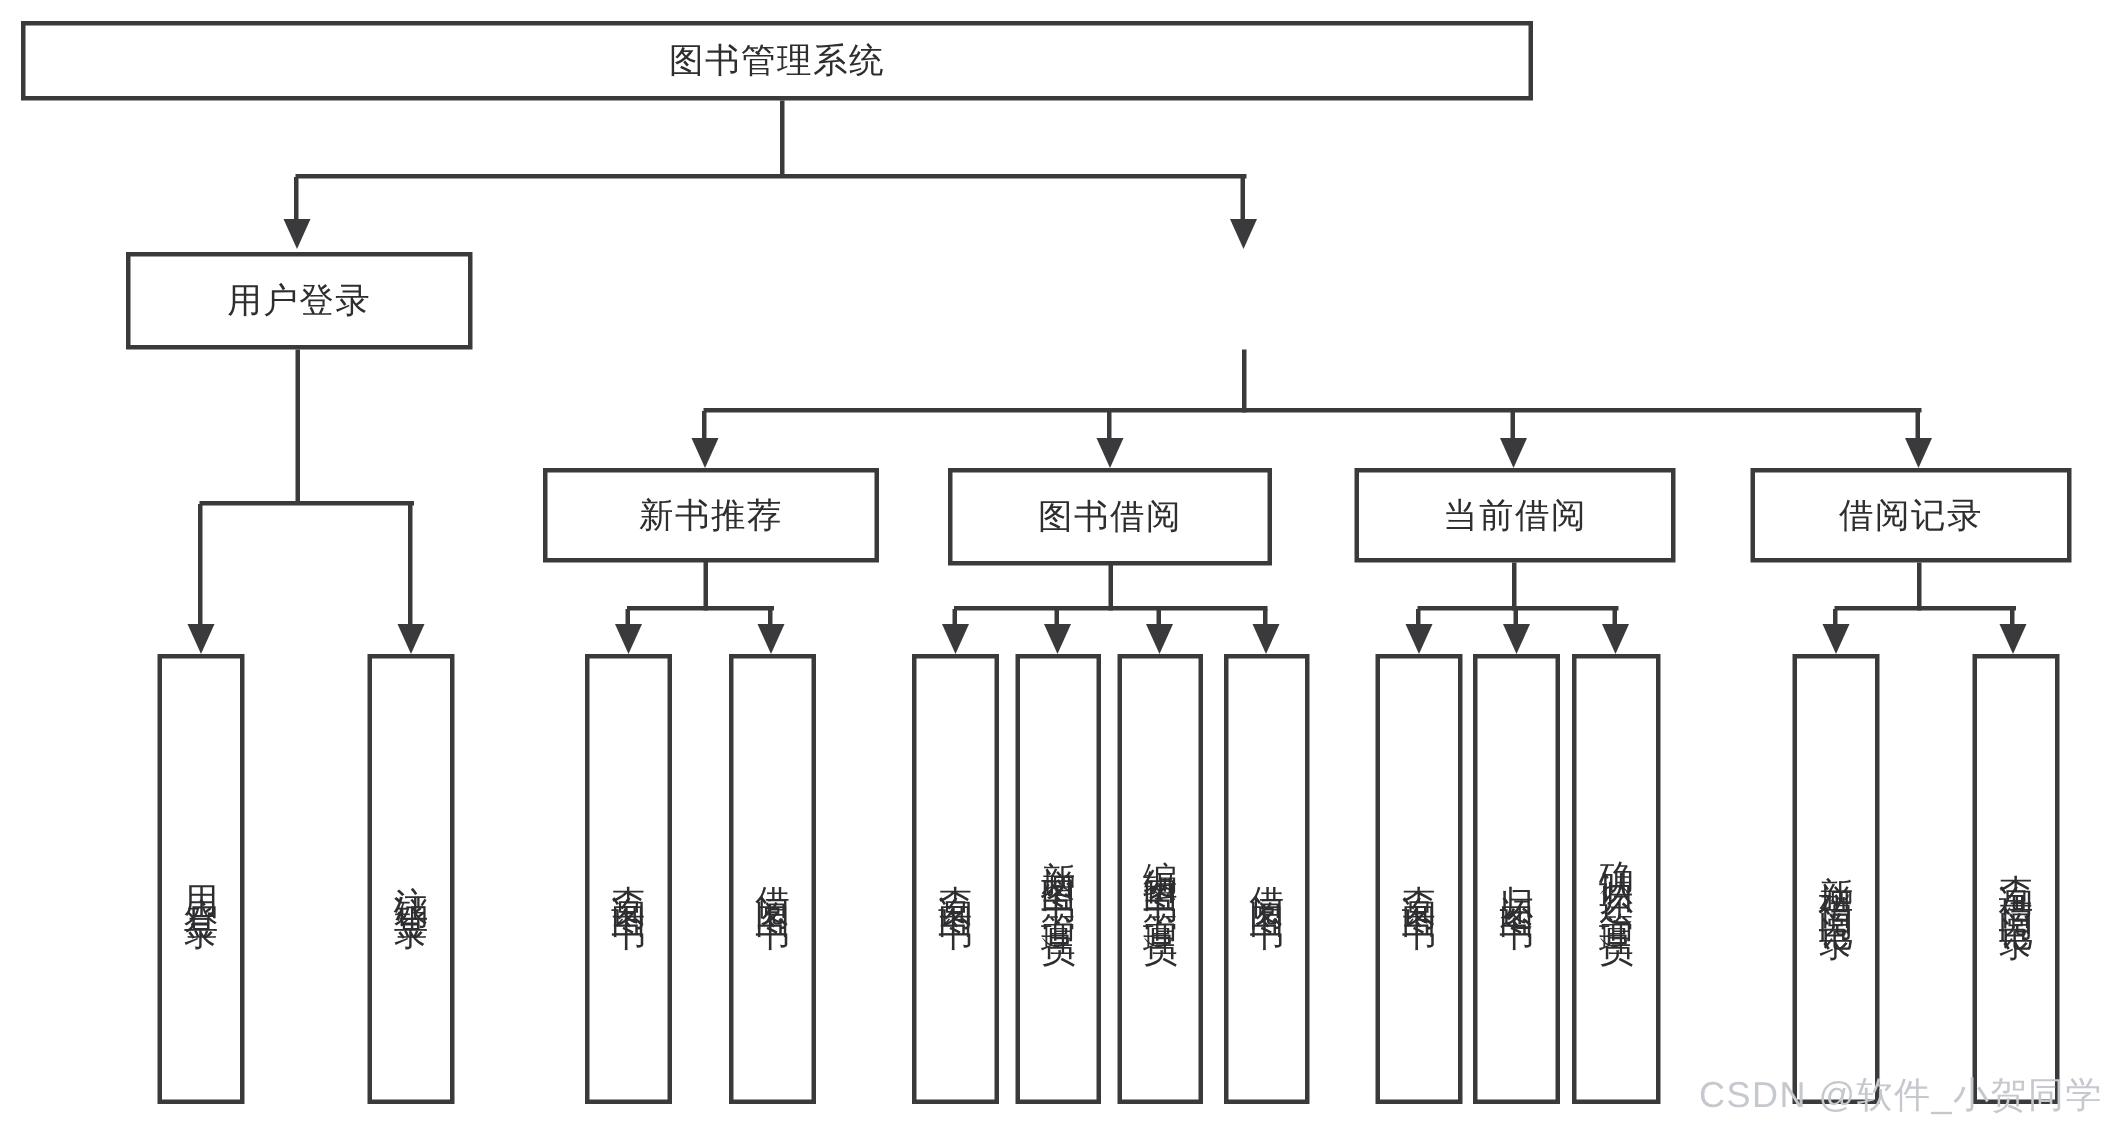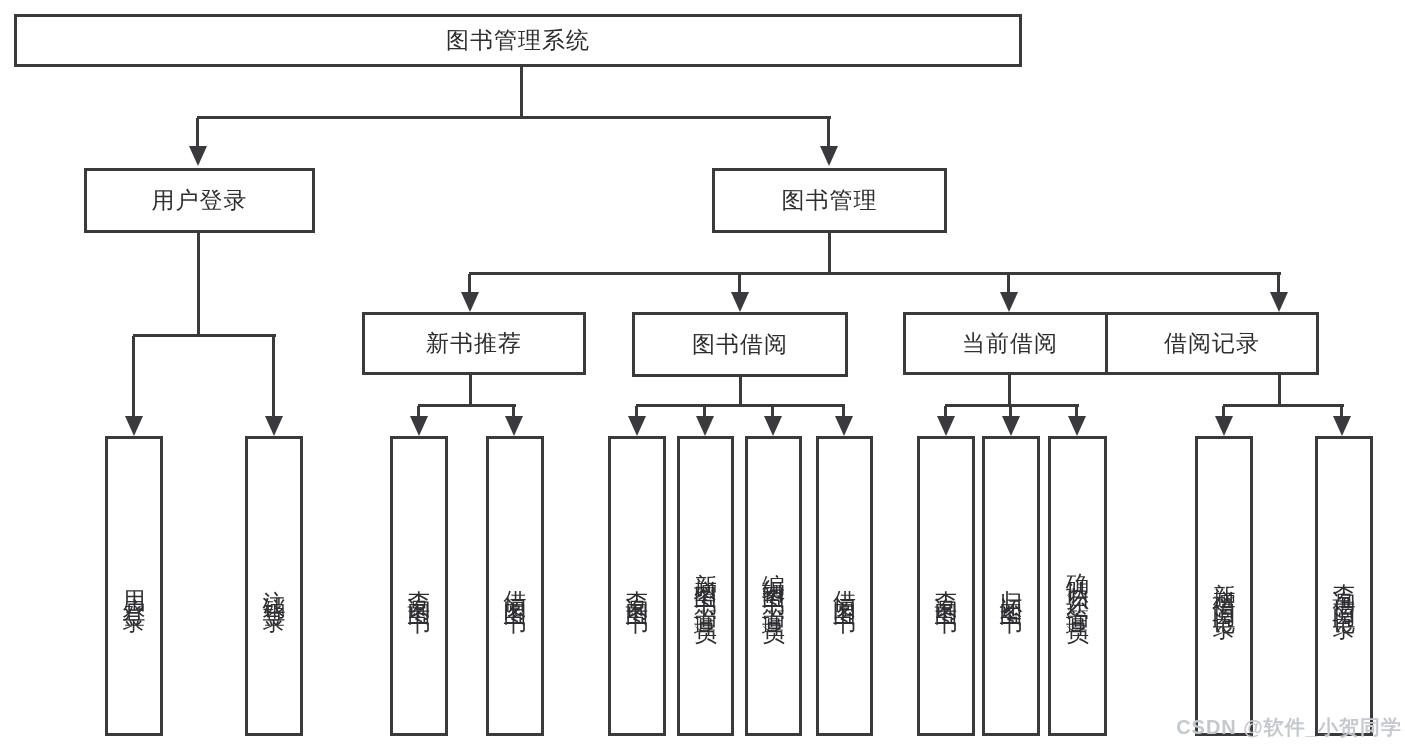--- a/index.html
+++ b/index.html
@@ -47,54 +47,50 @@
   }
   .arrow .head{
     position:absolute;left:0;bottom:0;width:0;height:0;
     border-left:9px solid transparent;
     border-right:9px solid transparent;
     border-top:20px solid var(--line);
   }
   .watermark{
     position:absolute;
     top:714px;right:3px;
-    font-size:20px;
+    font-size:24px;
     letter-spacing:1px;
     color:var(--watermark);
     white-space:nowrap;
     z-index:5;
-    font-weight:bold;
   }
 </style>
 </head>
 <body>
 
 <div class="canvas">
 
   <div class="node" style="left:14px;top:14px;width:1008px;height:53px">
     <span class="lbl">图书管理系统</span>
   </div>
 
   <div class="node" style="left:84px;top:168px;width:231px;height:65px">
     <span class="lbl">用户登录</span>
   </div>
-  <div class="node" style="left:712px;top:168px;width:235px;height:65px">
-    <span class="lbl">图书管理</span>
-  </div>
 
   <div class="node" style="left:362px;top:312px;width:224px;height:63px">
     <span class="lbl">新书推荐</span>
   </div>
   <div class="node" style="left:632px;top:312px;width:216px;height:65px">
     <span class="lbl">图书借阅</span>
   </div>
   <div class="node" style="left:903px;top:312px;width:214px;height:63px">
     <span class="lbl">当前借阅</span>
   </div>
-  <div class="node" style="left:1105px;top:312px;width:214px;height:63px">
+  <div class="node" style="left:1167px;top:312px;width:214px;height:63px">
     <span class="lbl">借阅记录</span>
   </div>
 
   <div class="node vnode" style="left:105px;top:436px;width:58px;height:300px">
     <span class="lbl">用户登录</span>
   </div>
   <div class="node vnode" style="left:245px;top:436px;width:58px;height:300px">
     <span class="lbl">注销登录</span>
   </div>
 

